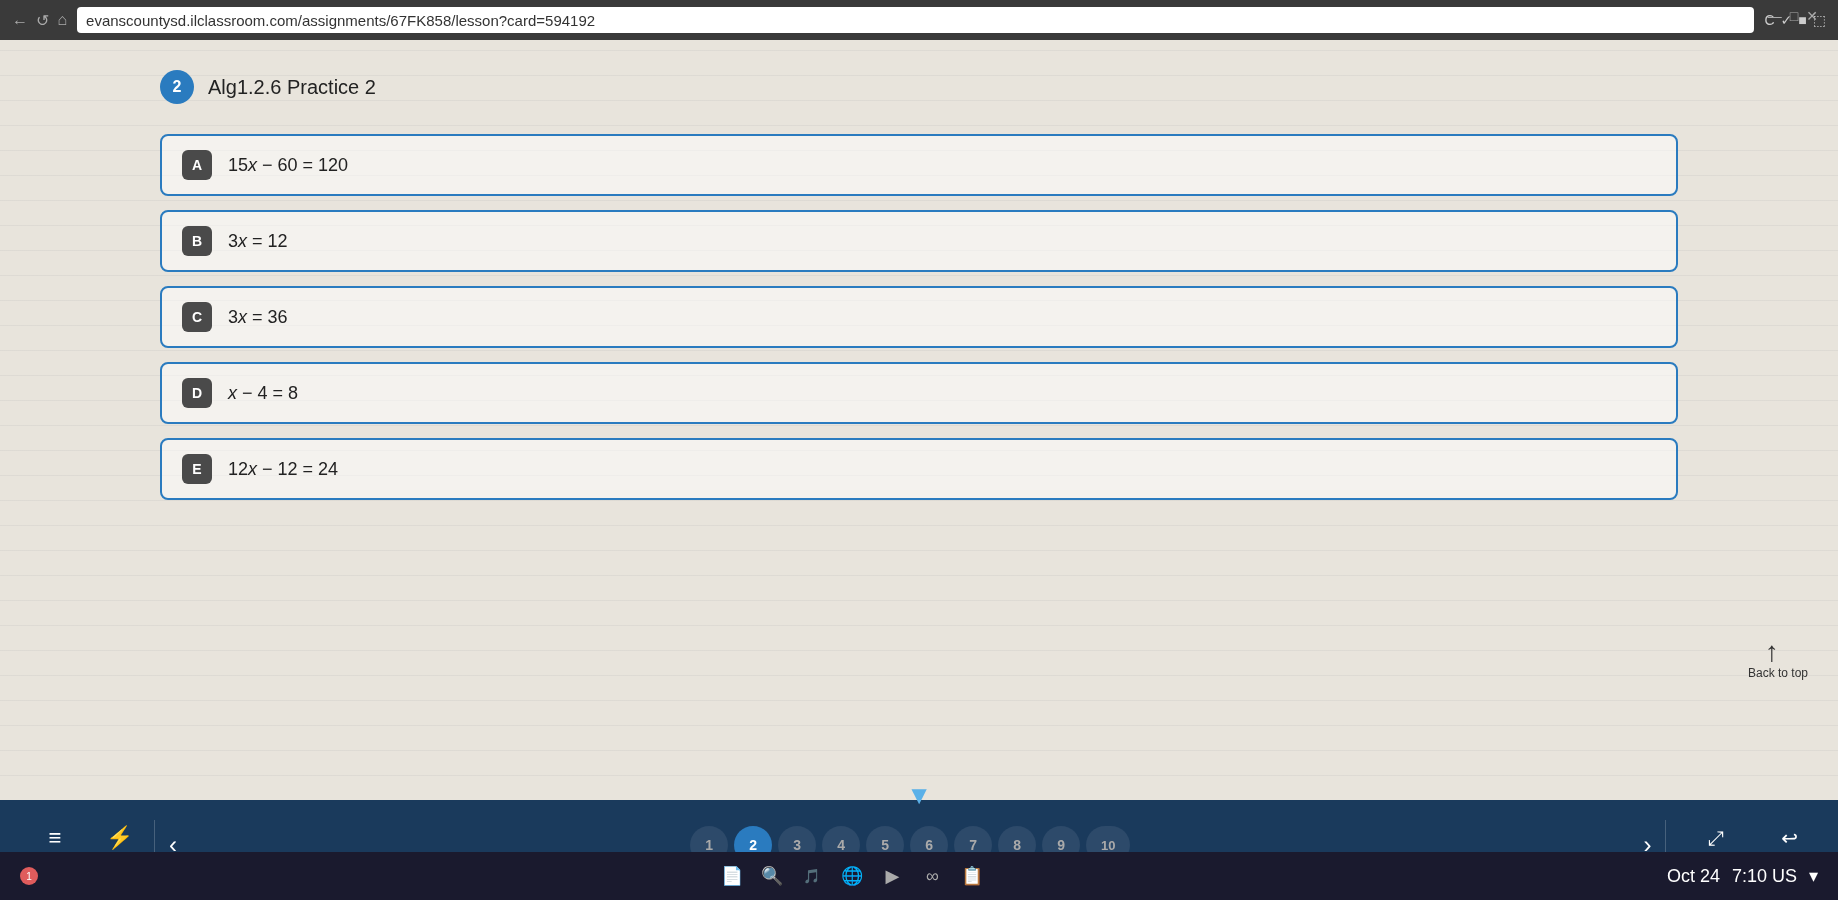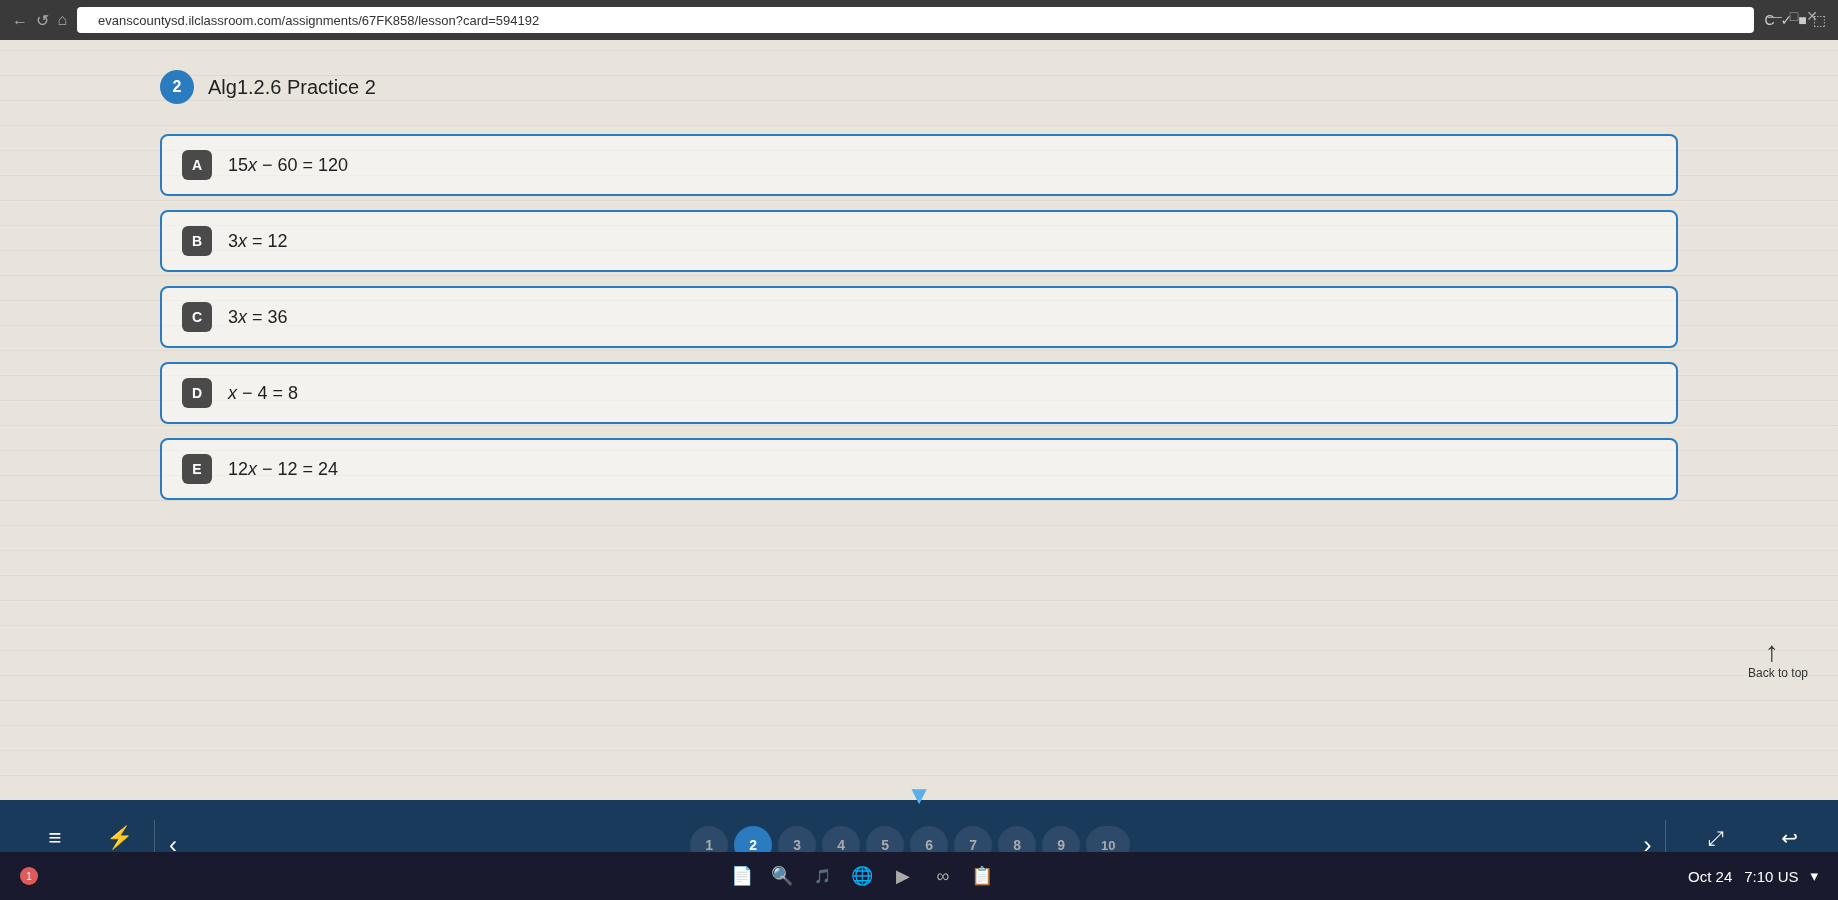--- a/index.html
+++ b/index.html
@@ -28,22 +28,22 @@
       color: #aaa;
       font-size: 16px;
     }
     .address-bar {
       flex: 1;
       background: #fff;
       border-radius: 4px;
       height: 26px;
       display: flex;
       align-items: center;
-      padding: 0 21px;
-      font-size: 13px;
+      padding: 0 9px;
+      font-size: 15px;
       color: #333;
     }
     .browser-actions {
       display: flex;
       gap: 6px;
       align-items: center;
     }
     .browser-actions span {
       color: #ccc;
       font-size: 14px;
@@ -284,21 +284,21 @@
       align-items: center;
       justify-content: center;
       cursor: pointer;
       font-size: 18px;
     }
     .taskbar-right {
       display: flex;
       align-items: center;
       gap: 12px;
       color: white;
-      font-size: 15px;
+      font-size: 18px;
       margin-left: auto;
     }
     .taskbar-notification {
       background: #e05c5c;
       color: white;
       border-radius: 50%;
       width: 18px;
       height: 18px;
       display: flex;
       align-items: center;

